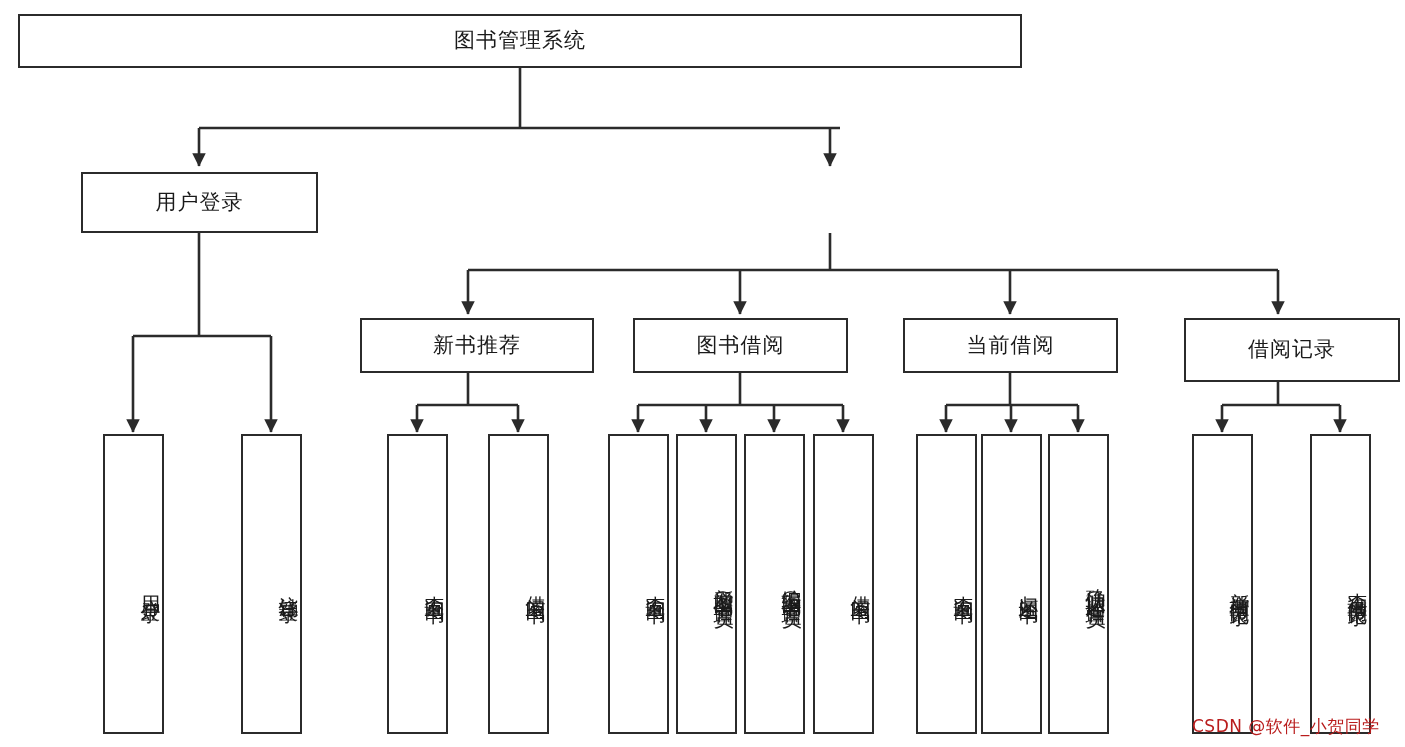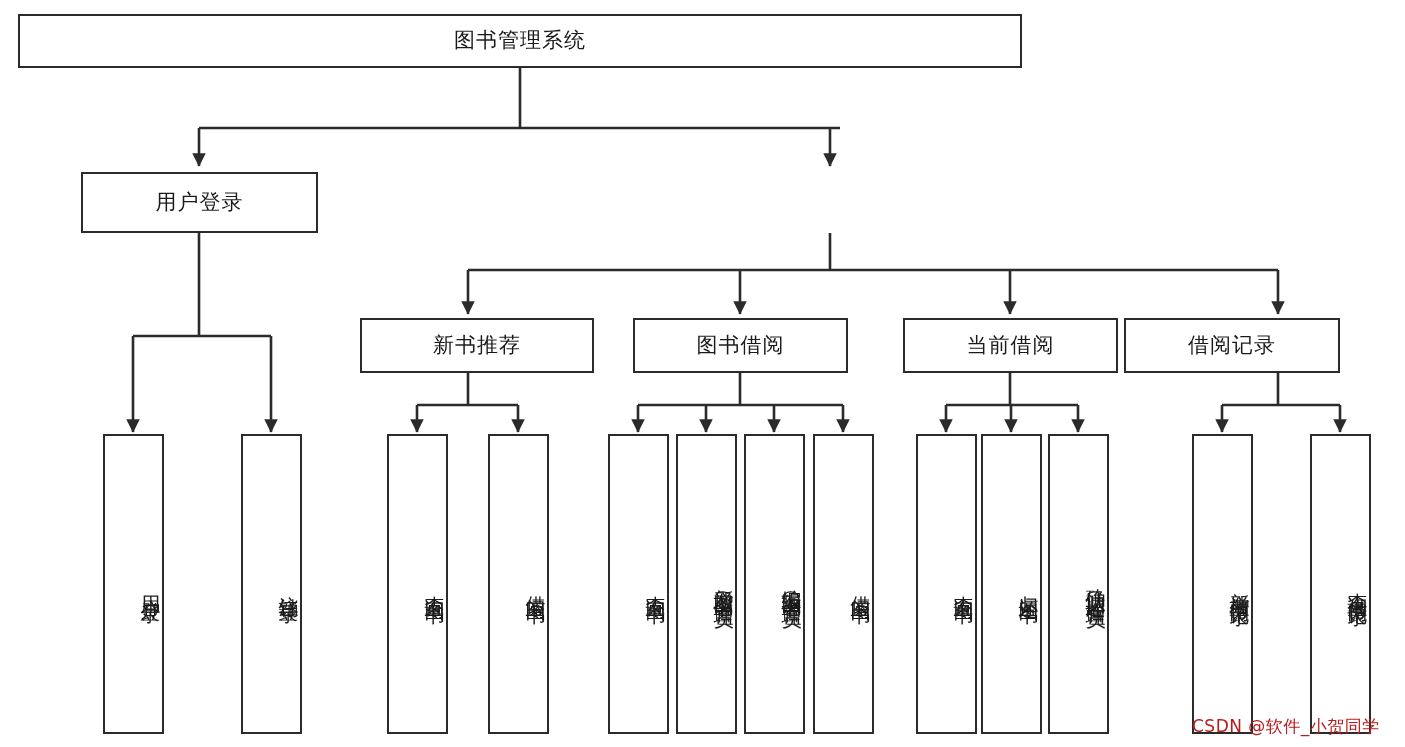--- a/index.html
+++ b/index.html
@@ -130,21 +130,21 @@
 
   <div class="node horiz" style="left:360px; top:318px; width:234px; height:55px;">
     <span>新书推荐</span>
   </div>
   <div class="node horiz" style="left:633px; top:318px; width:215px; height:55px;">
     <span>图书借阅</span>
   </div>
   <div class="node horiz" style="left:903px; top:318px; width:215px; height:55px;">
     <span>当前借阅</span>
   </div>
-  <div class="node horiz" style="left:1124px; top:318px; width:216px; height:55px;">
+  <div class="node horiz" style="left:1184px; top:318px; width:216px; height:64px;">
     <span>借阅记录</span>
   </div>
 
   <div class="node vert" style="left:103px; top:434px; width:61px; height:300px;">
     <span class="vtext">用户登录</span>
   </div>
   <div class="node vert" style="left:241px; top:434px; width:61px; height:300px;">
     <span class="vtext">注销登录</span>
   </div>
 

